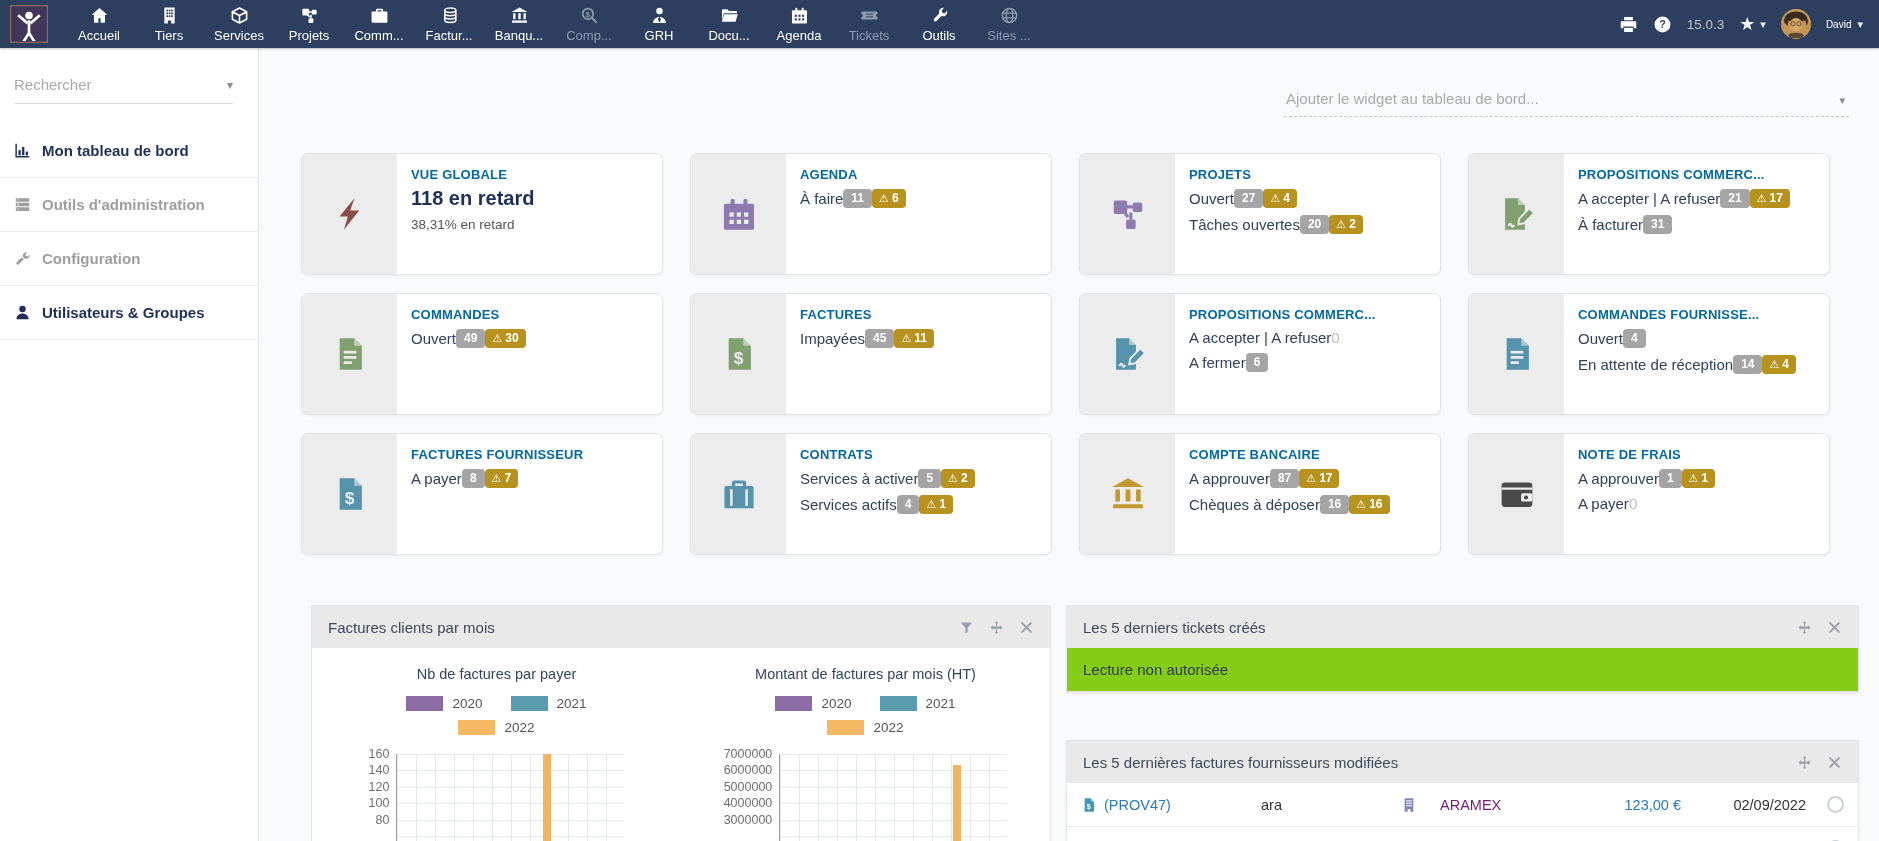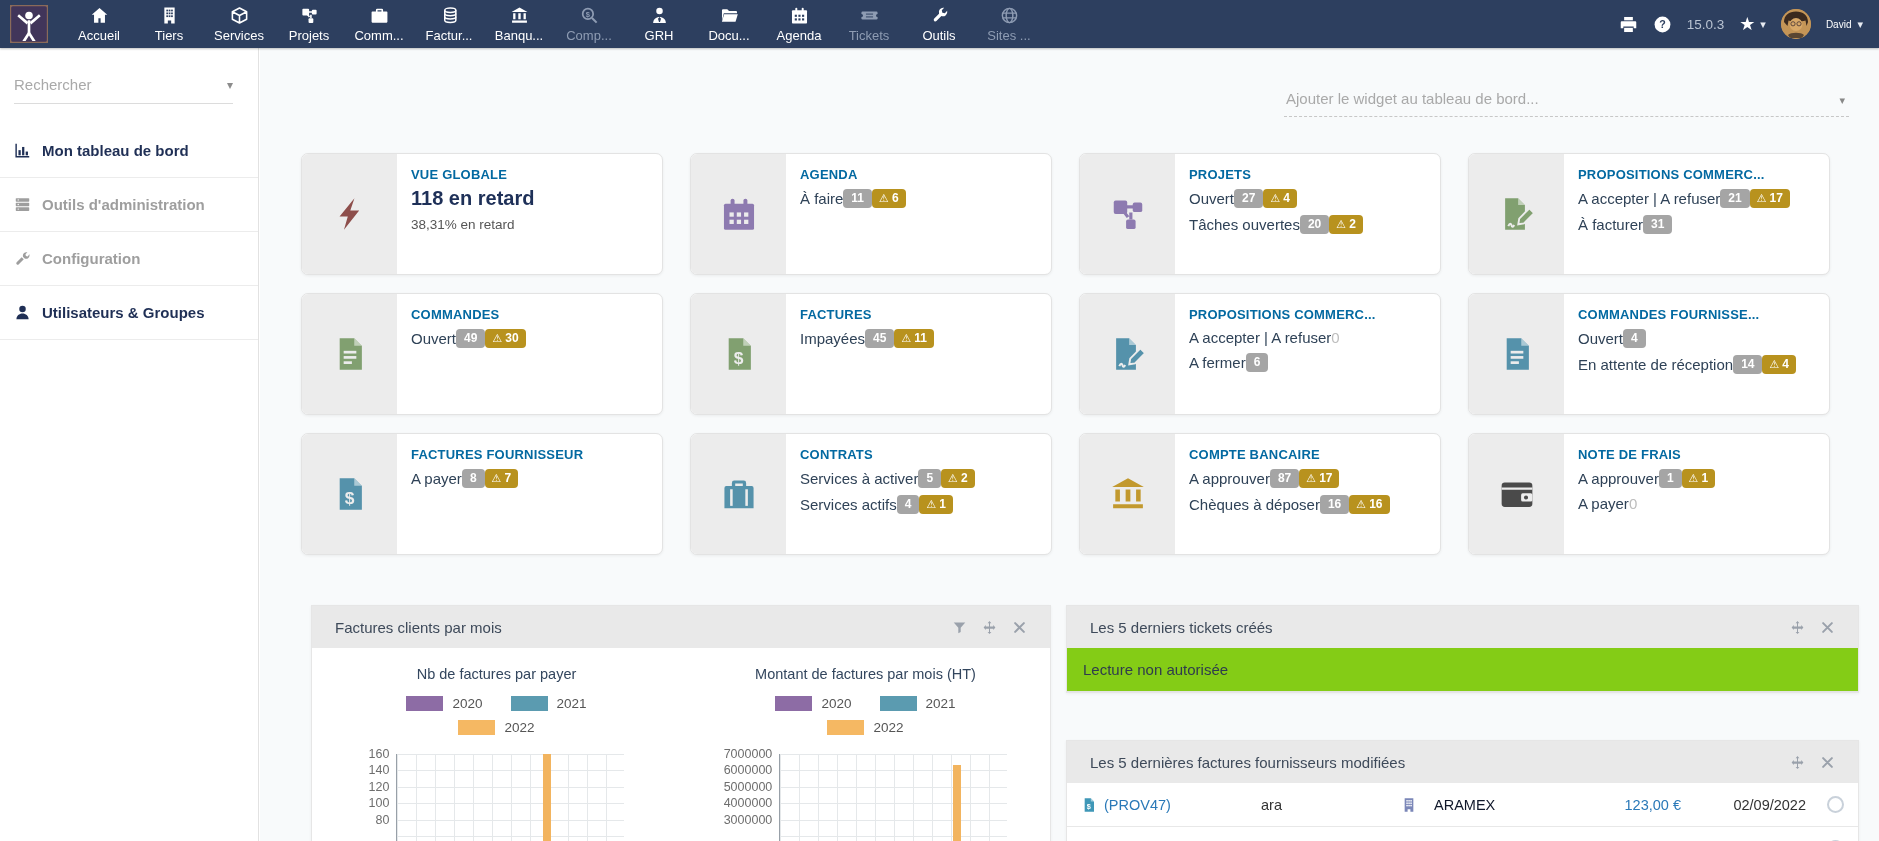--- a/index.html
+++ b/index.html
@@ -51,21 +51,21 @@
   .w-line { display:flex; align-items:center; font-size:15px; color:#2f4257; margin-top:7px; white-space:nowrap; }
   .badge { background:#a5a5a5; color:#fff; font-size:12px; font-weight:bold; border-radius:4px; padding:2px 8px; line-height:1.25; }
   .badge.warn { background:#b8921e; padding:2px 7px; }
   .badge.warn .tri { font-size:11px; margin-right:3px; }
   .zero { color:#bdbdbd; }
   .w-big { font-size:20px; font-weight:bold; color:#1e3058; margin:3px 0 7px; }
   .w-sub { font-size:13.5px; color:#555; }
 
   
   .panel { position:absolute; background:#fff; border:1px solid #e6e6e6; box-shadow:0 1px 3px rgba(0,0,0,.05); }
-  .panel-head { background:#e9e9e9; height:42px; display:flex; align-items:center; padding:0 23px; font-size:15px; color:#3e4a5a; }
+  .panel-head { background:#e9e9e9; height:42px; display:flex; align-items:center; padding:0 16px; font-size:15px; color:#3e4a5a; }
   .panel-icons { margin-left:auto; display:flex; gap:15px; color:#9aa1ab; align-items:center; }
   .panel-icons .picon { cursor:pointer; display:flex; }
   .panel-icons svg { width:15px; height:15px; }
   .chart-panel { left:51px; top:557px; width:740px; height:420px; }
   .charts-row { display:flex; padding-top:18px; }
   .chart { width:370px; display:flex; flex-direction:column; align-items:center; }
   .chart-title { font-size:14.5px; color:#33465e; margin-bottom:14px; }
   .legend-row { display:flex; justify-content:center; gap:28px; margin-bottom:9px; align-items:center; }
   .lg-item { display:flex; align-items:center; gap:9px; font-size:13.5px; color:#555; }
   .lg-swatch { width:37px; height:15px; }
@@ -79,21 +79,21 @@
   .vbar { position:absolute; width:8px; background:#f2b45f; bottom:-40px; }
 
   .tickets-panel { left:806px; top:557px; width:793px; }
   .panel-row { padding:13px 16px; font-size:15px; color:#2f3b4e; border-bottom:1px solid #e3e3e3; background:#84cc16; }
 
   .invoices-panel { left:806px; top:692px; width:793px; height:160px; }
   .inv-row { display:flex; align-items:center; padding:10px 14px; border-bottom:1px solid #e8e8e8; font-size:14.5px; background:#fff; height:44px; }
   .inv-ref { width:180px; color:#2a79b8; display:flex; gap:7px; align-items:center; cursor:pointer; }
   .inv-ref svg, .inv-company svg { width:16px; height:16px; flex:none; }
   .inv-label { width:140px; color:#333; }
-  .inv-company { flex:1; display:flex; gap:17px; align-items:center; color:#0f172a; cursor:pointer; }
+  .inv-company { flex:1; display:flex; gap:23px; align-items:center; color:#701a75; cursor:pointer; }
   .inv-amount { width:150px; text-align:right; color:#2a79b8; }
   .inv-date { width:125px; text-align:right; color:#333; }
   .inv-status { width:38px; display:flex; justify-content:flex-end; }
   .circle { width:17px; height:17px; border-radius:50%; border:2px solid #c9d1da; }
 </style>
 </head>
 <body>
 
 <header class="navbar">
   <span class="logo">

